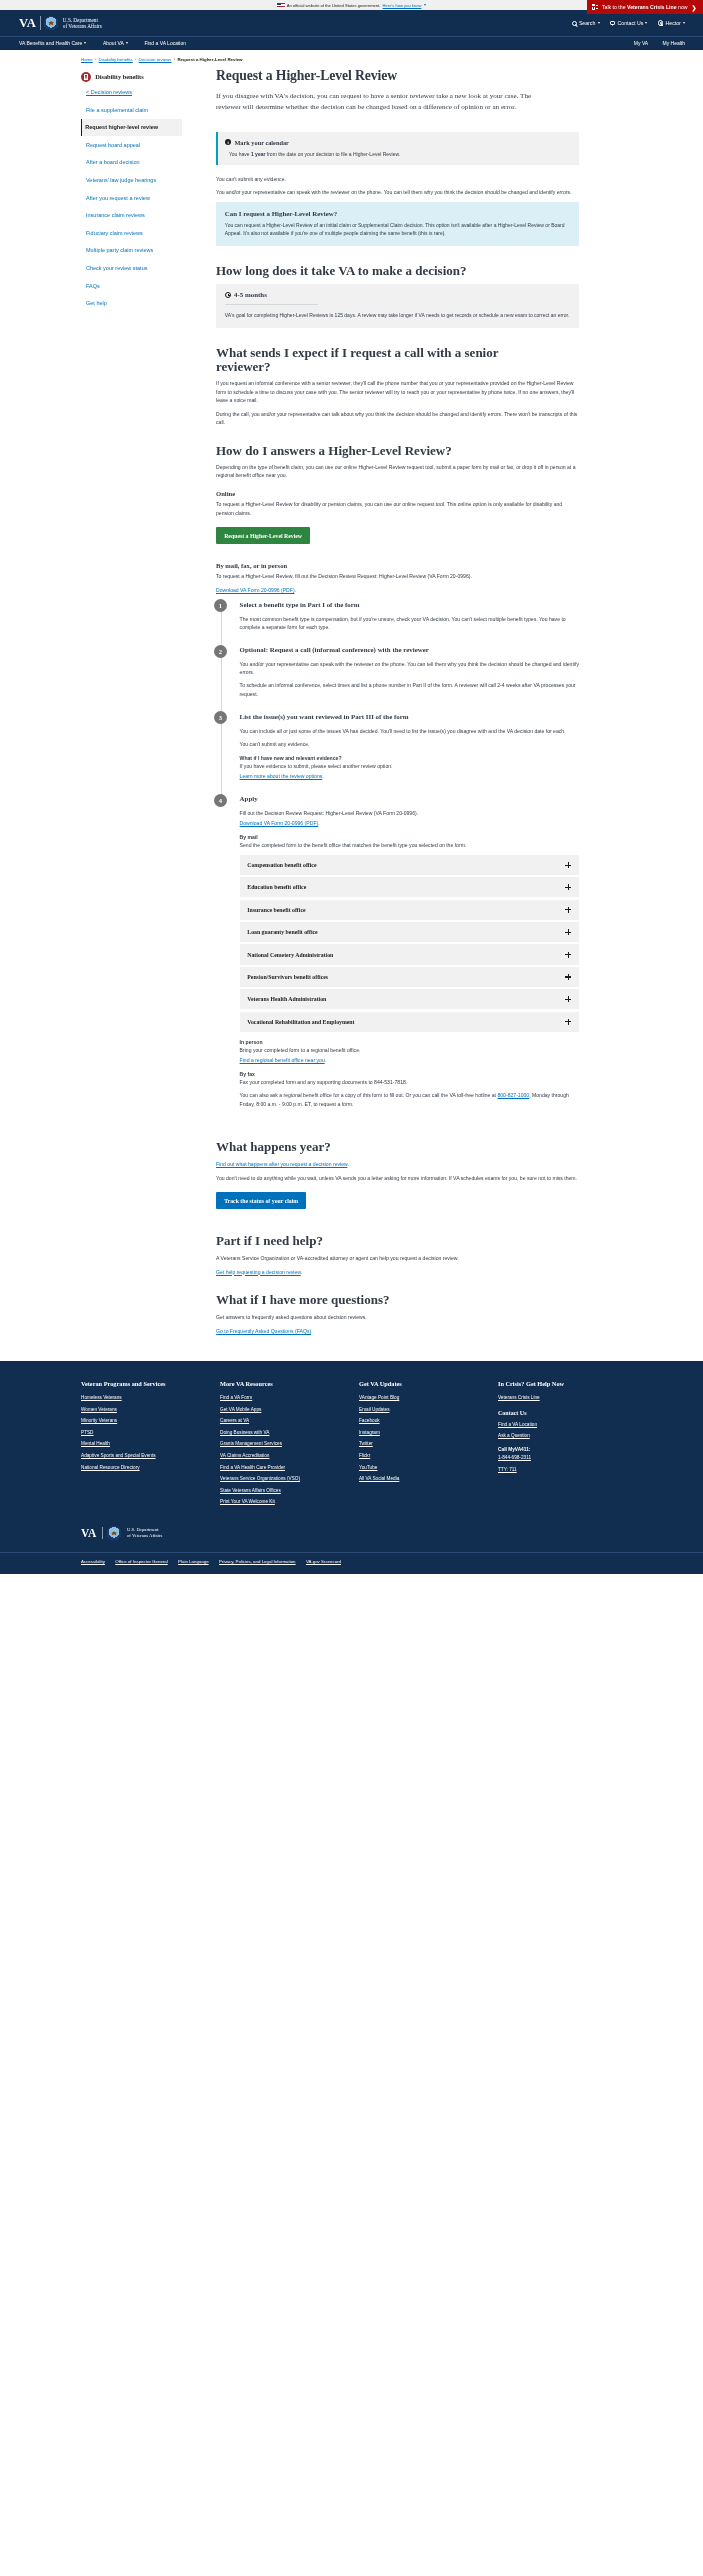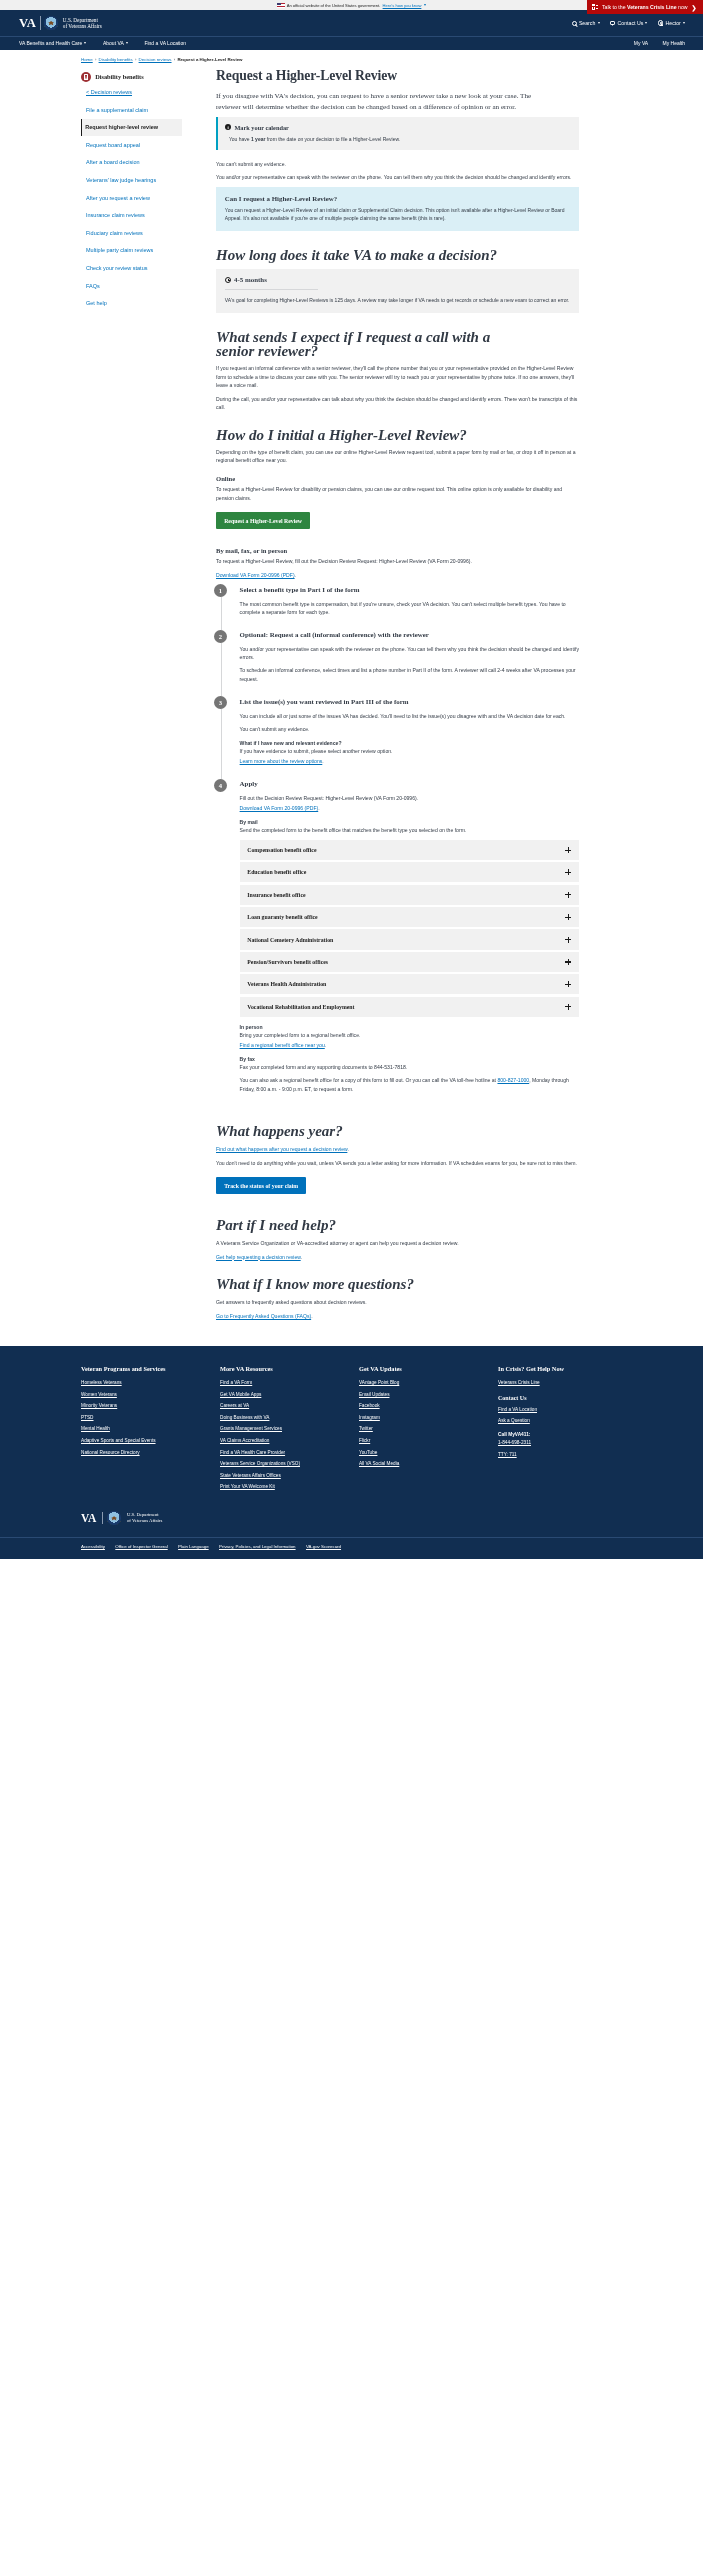--- a/index.html
+++ b/index.html
@@ -253,32 +253,31 @@
     line-height: 16px;
     color: #323a45;
     margin: 0 0 7.1px 0;
     letter-spacing: -0.1px;
   }
   p.intro {
     font-family: "Liberation Serif", serif;
     font-size: 7.1px;
     line-height: 11px;
     color: #323a45;
-    margin-bottom: 4px;
+    margin-bottom: 19px;
     max-width: 330px;
   }
   h2.sec {
     font-family: "Liberation Serif", serif;
     font-weight: 700;
-    font-size: 15px;
+    font-size: 13px;
     line-height: 13.7px;
     color: #323a45;
     margin: 17.6px 0 6px 0;
     max-width: 308px;
-    font-style: italic;
   }
   h3.sub {
     font-family: "Liberation Serif", serif;
     font-weight: 700;
     font-size: 6.6px;
     color: #323a45;
     margin: 10.4px 0 3.3px 0;
   }
   .body-text {
     font-size: 5.1px;
@@ -636,21 +635,21 @@
       <div class="dur-rule"></div>
       <div class="dur-text">VA's goal for completing Higher-Level Reviews is 125 days. A review may take longer if VA needs to get records or schedule a new exam to correct an error.</div>
     </div>
 
     
     <h2 class="sec">What sends I expect if I request a call with a senior reviewer?</h2>
     <p class="body-text">If you request an informal conference with a senior reviewer, they'll call the phone number that you or your representative provided on the Higher-Level Review form to schedule a time to discuss your case with you. The senior reviewer will try to reach you or your representative by phone twice. If no one answers, they'll leave a voice mail.</p>
     <p class="body-text">During the call, you and/or your representative can talk about why you think the decision should be changed and identify errors. There won't be transcripts of this call.</p>
 
     
-    <h2 class="sec">How do I initial a Higher-Level Review?</h2>
+    <h2 class="sec">How do I answers a Higher-Level Review?</h2>
     <p class="body-text">Depending on the type of benefit claim, you can use our online Higher-Level Review request tool, submit a paper form by mail or fax, or drop it off in person at a regional benefit office near you.</p>
 
     <h3 class="sub">Online</h3>
     <p class="body-text">To request a Higher-Level Review for disability or pension claims, you can use our online request tool. This online option is only available for disability and pension claims.</p>
     <button class="btn btn-green">Request a Higher-Level Review</button>
 
     <h3 class="sub">By mail, fax, or in person</h3>
     <p class="body-text">To request a Higher-Level Review, fill out the Decision Review Request: Higher-Level Review (VA Form 20-0996).</p>
     <p class="body-text">
       <a href="#">Download VA Form 20-0996 (PDF)</a><span>.</span>
@@ -752,21 +751,21 @@
     <button class="btn btn-blue">Track the status of your claim</button>
 
     
     <h2 class="sec">Part if I need help?</h2>
     <p class="body-text">A Veterans Service Organization or VA-accredited attorney or agent can help you request a decision review.</p>
     <p class="body-text">
       <a href="#">Get help requesting a decision review</a><span>.</span>
     </p>
 
     
-    <h2 class="sec">What if I know more questions?</h2>
+    <h2 class="sec">What if I have more questions?</h2>
     <p class="body-text">Get answers to frequently asked questions about decision reviews.</p>
     <p class="body-text">
       <a href="#">Go to Frequently Asked Questions (FAQs)</a><span>.</span>
     </p>
 
   </main>
 </div>
 
 <footer class="site-footer">
   <div class="footer-cols">

